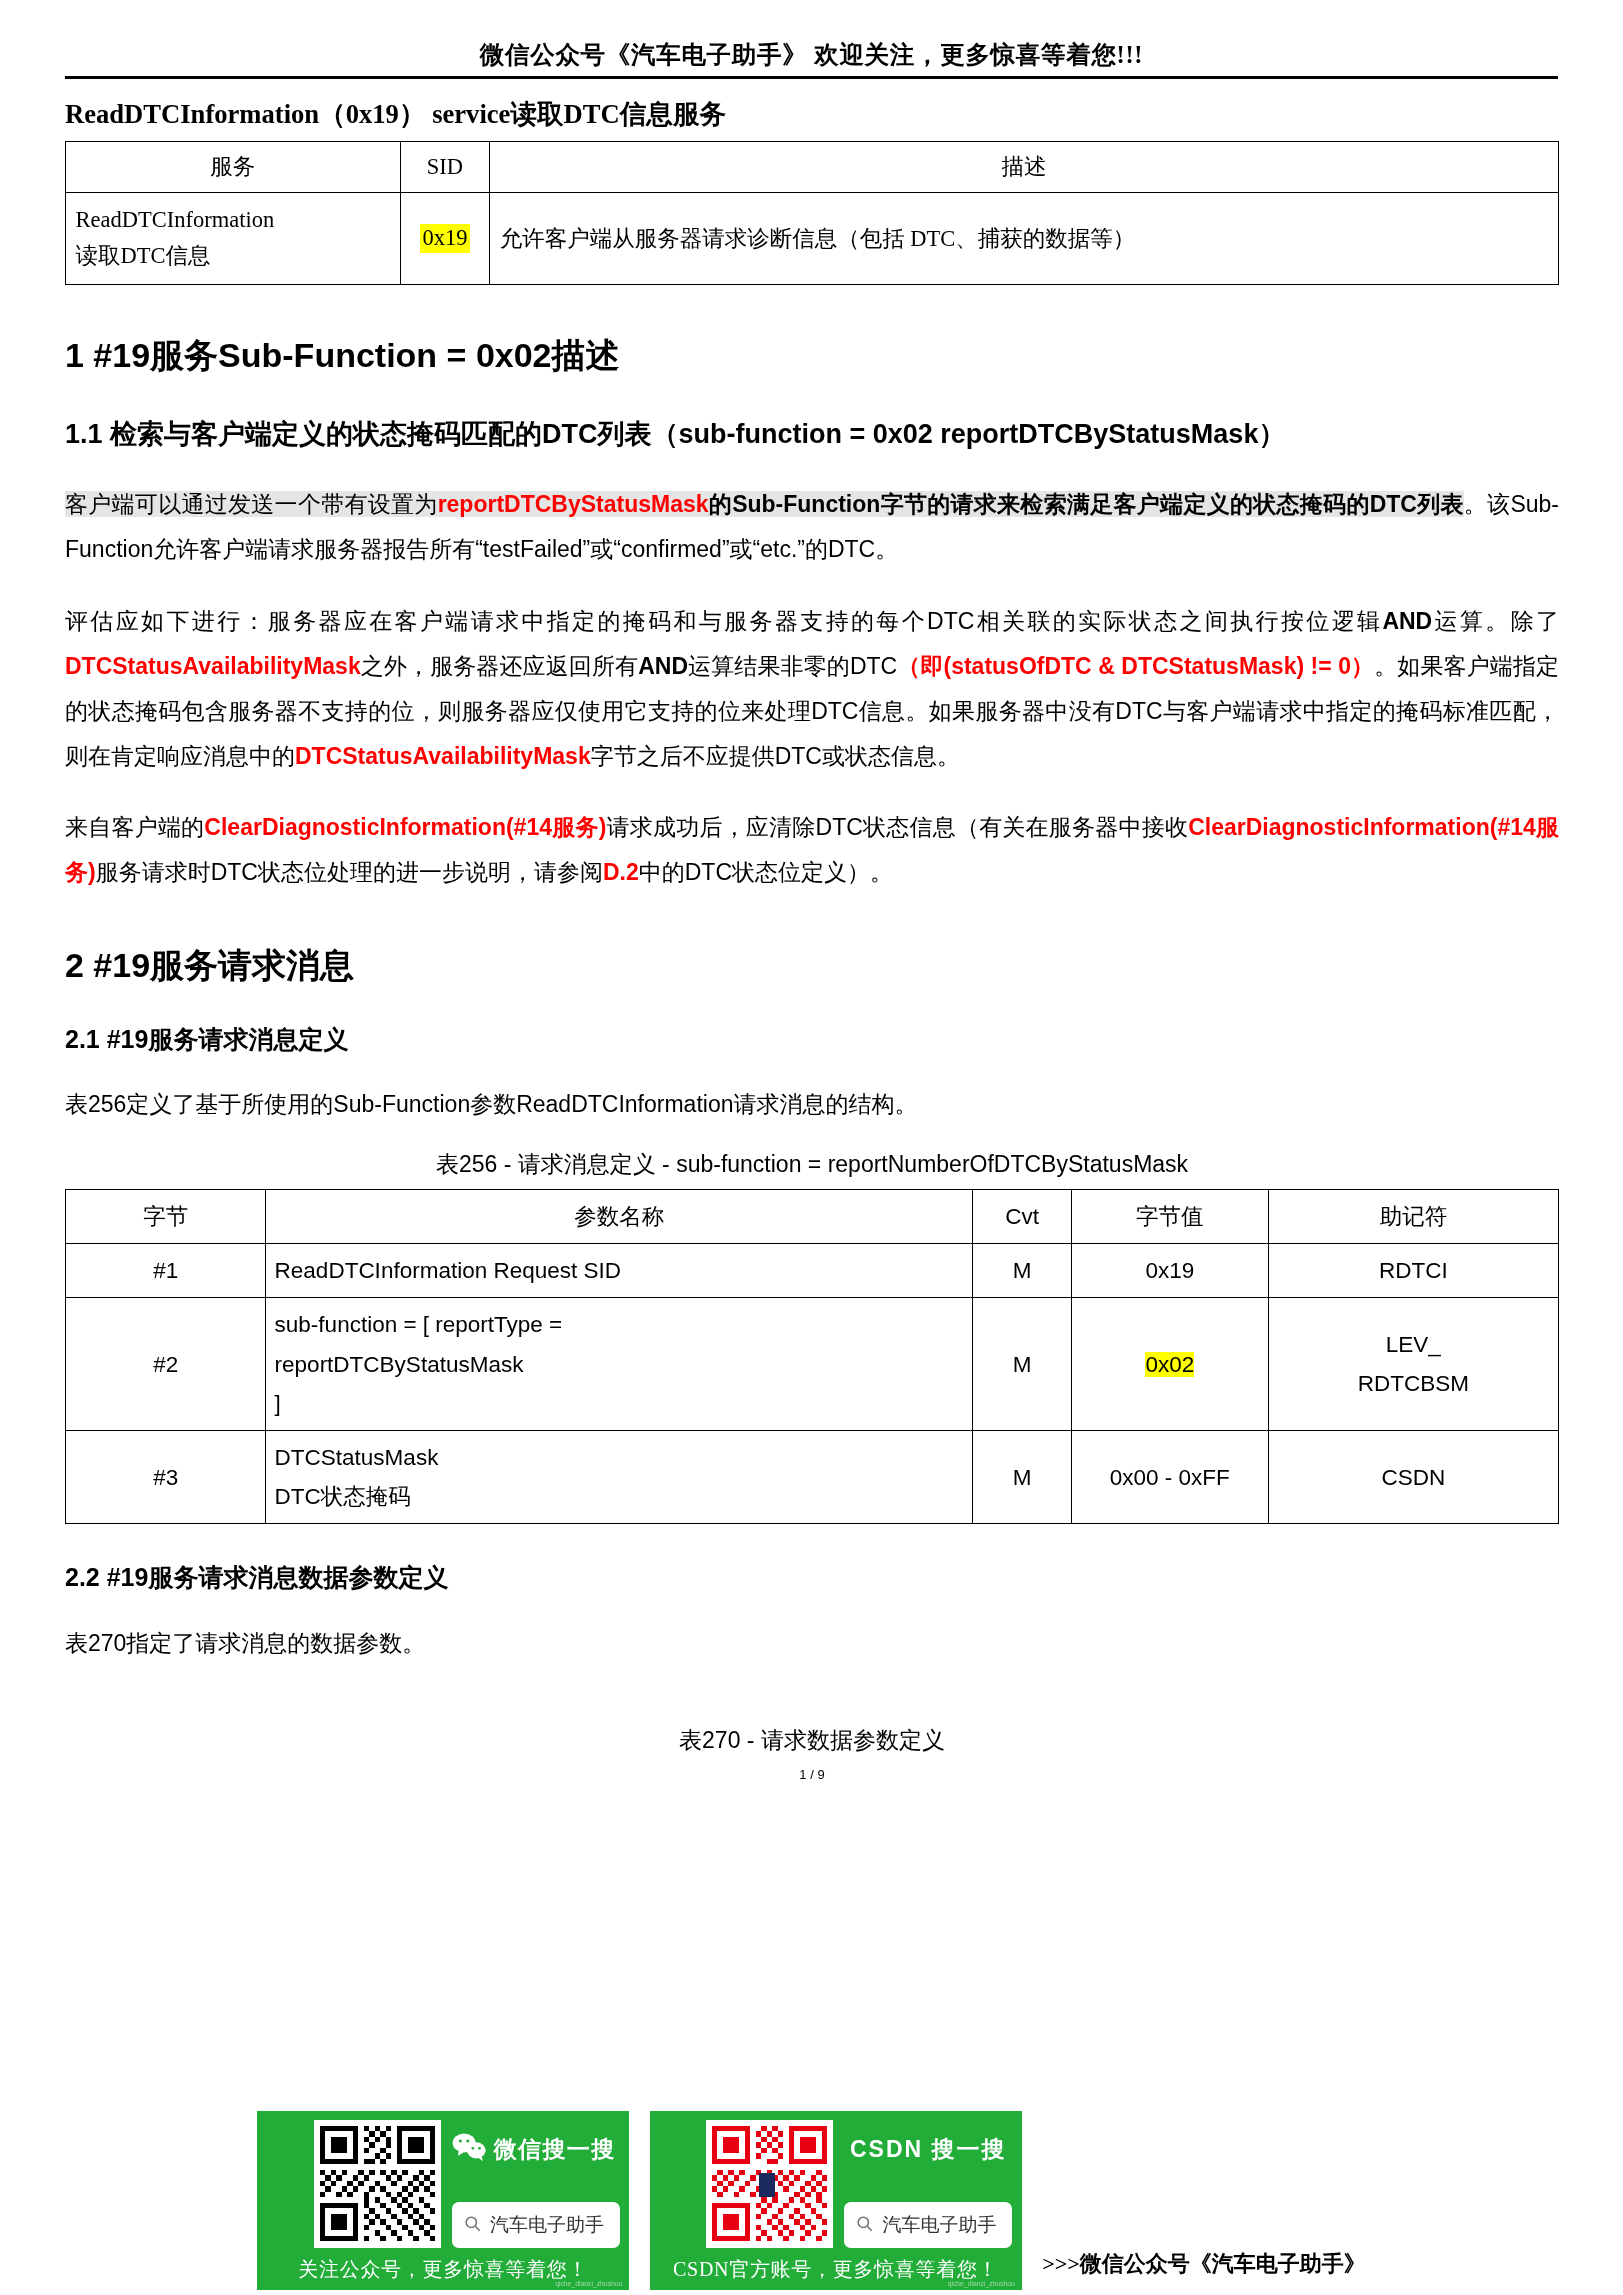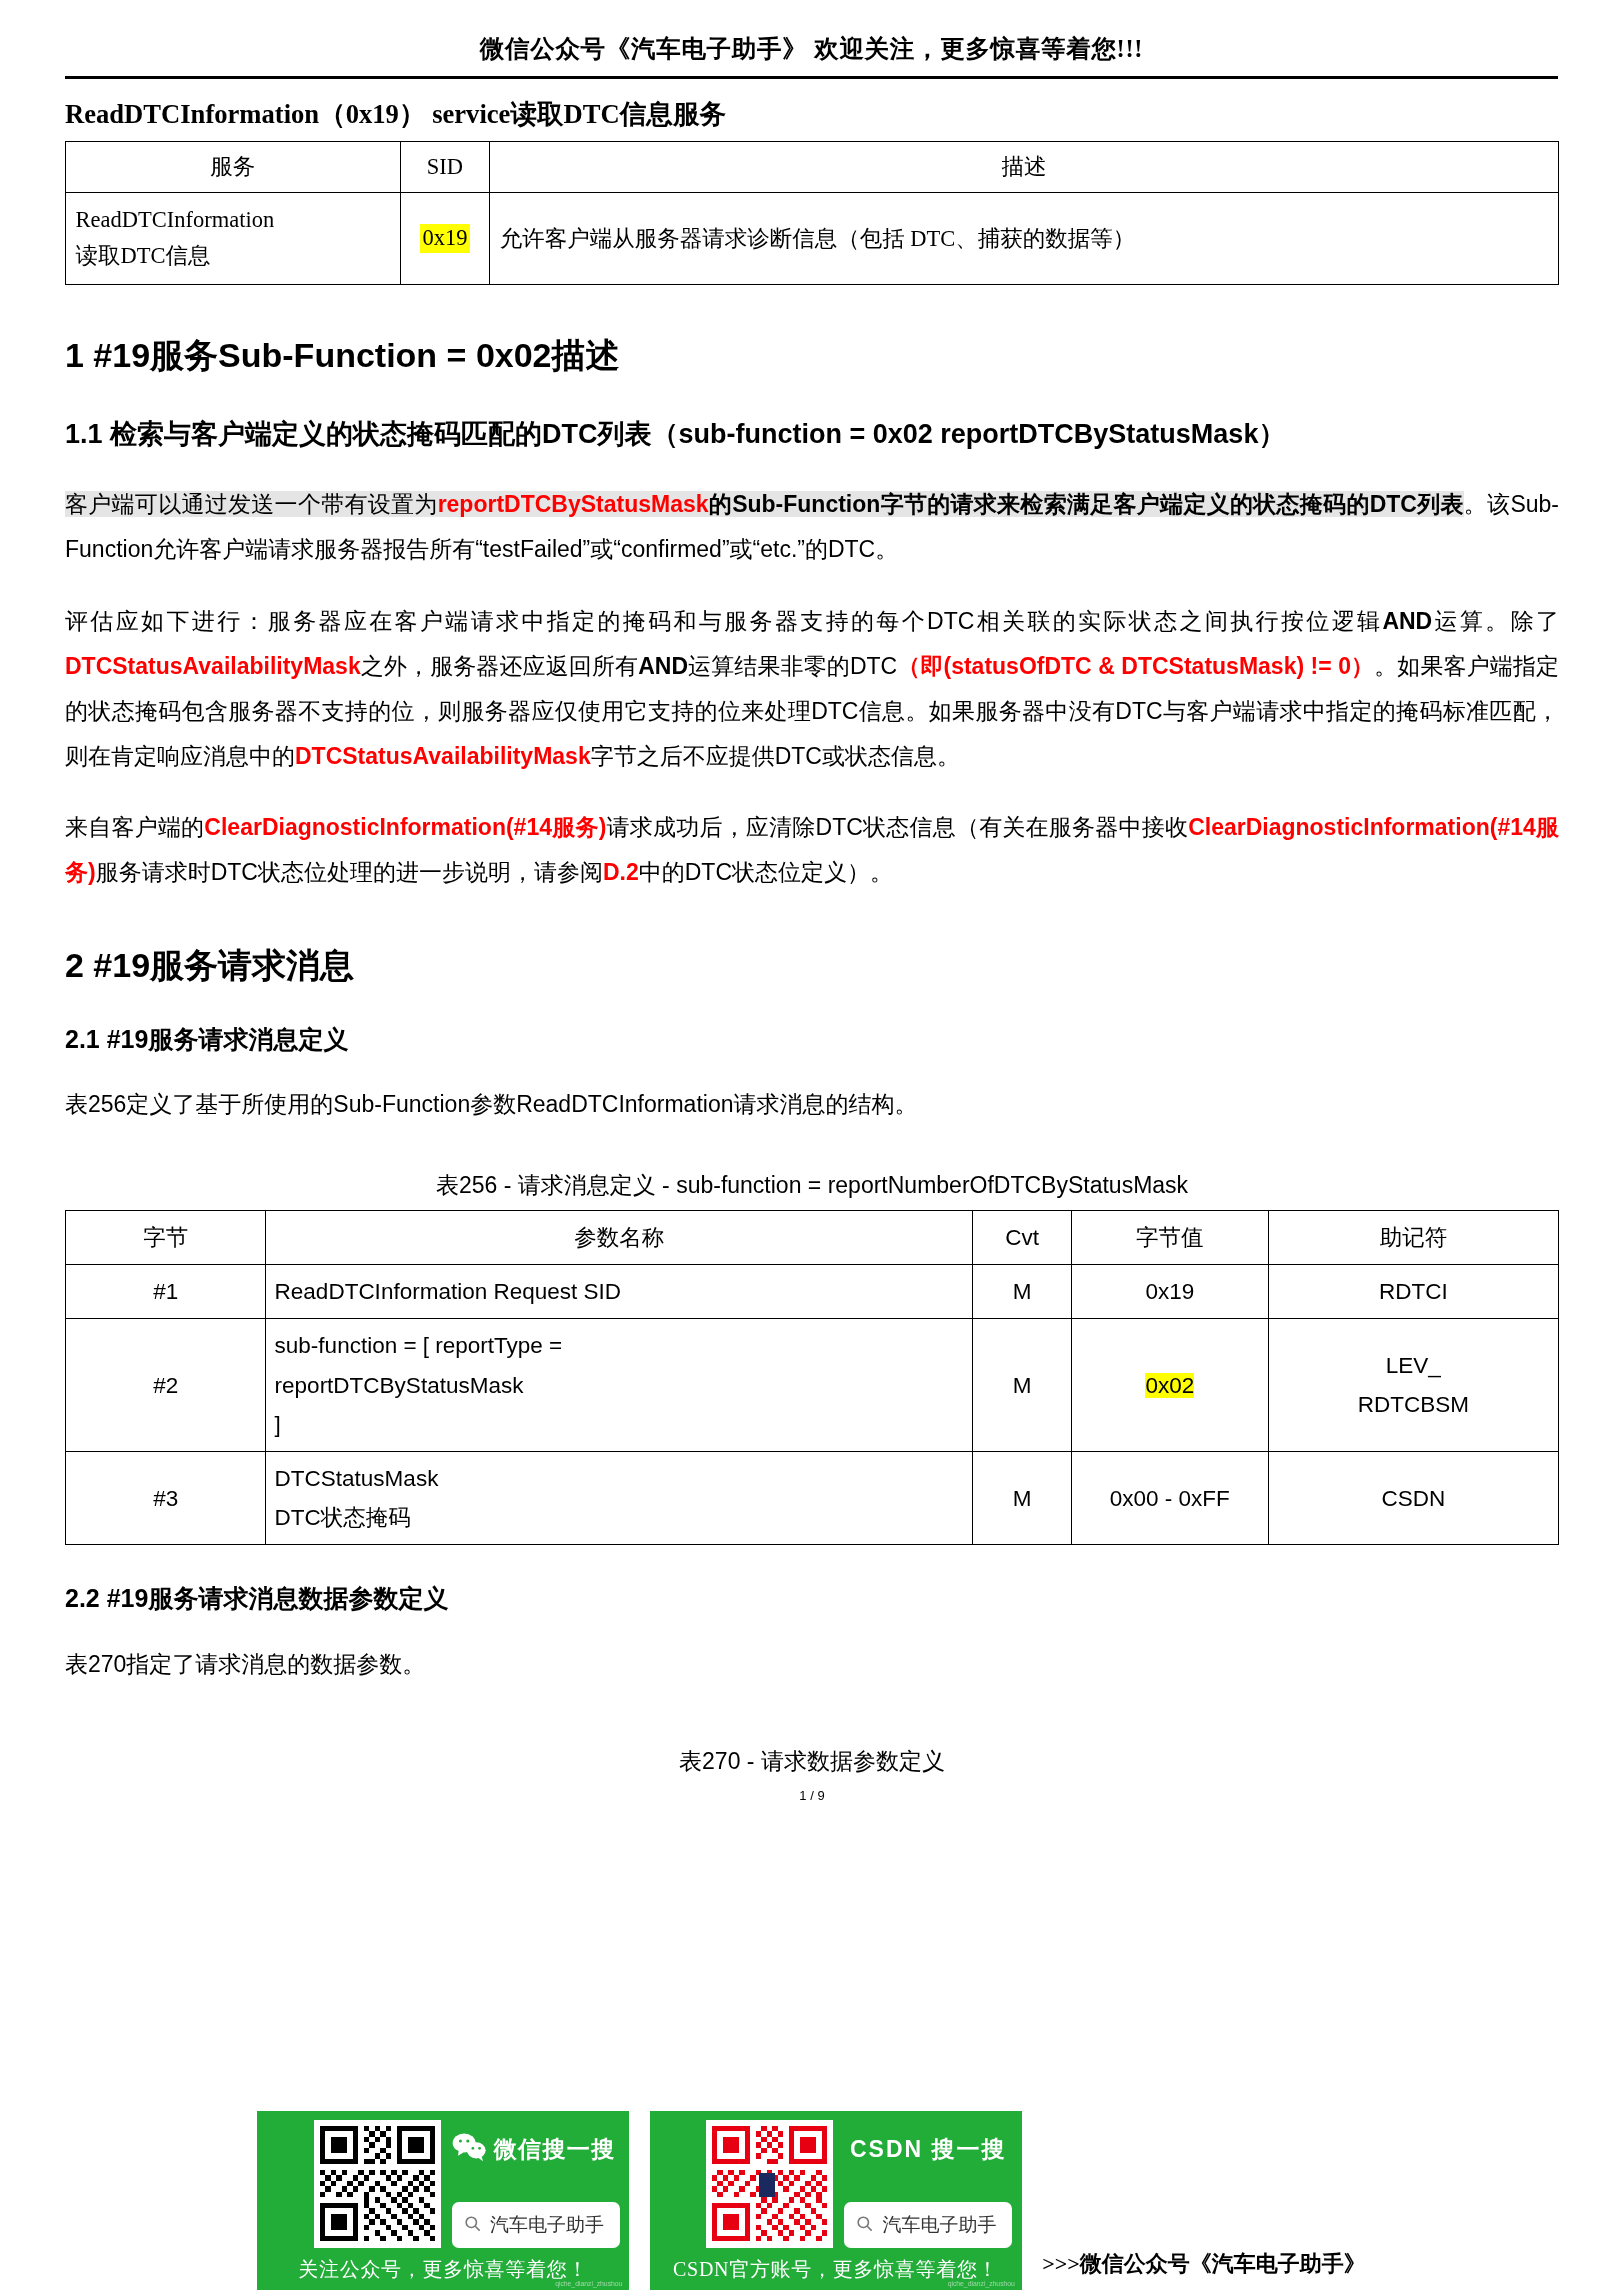--- a/index.html
+++ b/index.html
@@ -17,21 +17,21 @@
     position: relative;
     background: #ffffff;
     box-sizing: border-box;
     padding: 0;
     overflow: hidden;
   }
   
   .hdr {
     position: absolute;
     left: 0; right: 0;
-    top: 32px;
+    top: 38px;
     text-align: center;
     font-family: "Liberation Serif", "DejaVu Serif", serif;
     font-size: 24.5px;
     font-weight: 600;
     letter-spacing: 0.7px;
   }
   .hdr-rule {
     position: absolute;
     left: 65px;
     right: 65px;
@@ -106,21 +106,21 @@
     line-height: 1.95;
     margin: 27px 0 0 0;
     text-align: justify;
   }
   p.body.first { margin-top: 31px; }
   .red { color: #ff0000; }
   .b { font-weight: bold; }
   .mark { background: #e5e5e5; }
 
   
-  .t2wrap { margin-top: 43px; }
+  .t2wrap { margin-top: 22px; }
   .tbl-caption {
     font-family: "Liberation Sans", "DejaVu Sans", sans-serif;
     font-size: 23px;
     text-align: center;
     margin-bottom: 9.5px;
   }
   .t2 { width: 1316px; margin: 0 auto; }
   .t2 td {
     text-align: center;
     font-family: "Liberation Sans", "DejaVu Sans", sans-serif;

